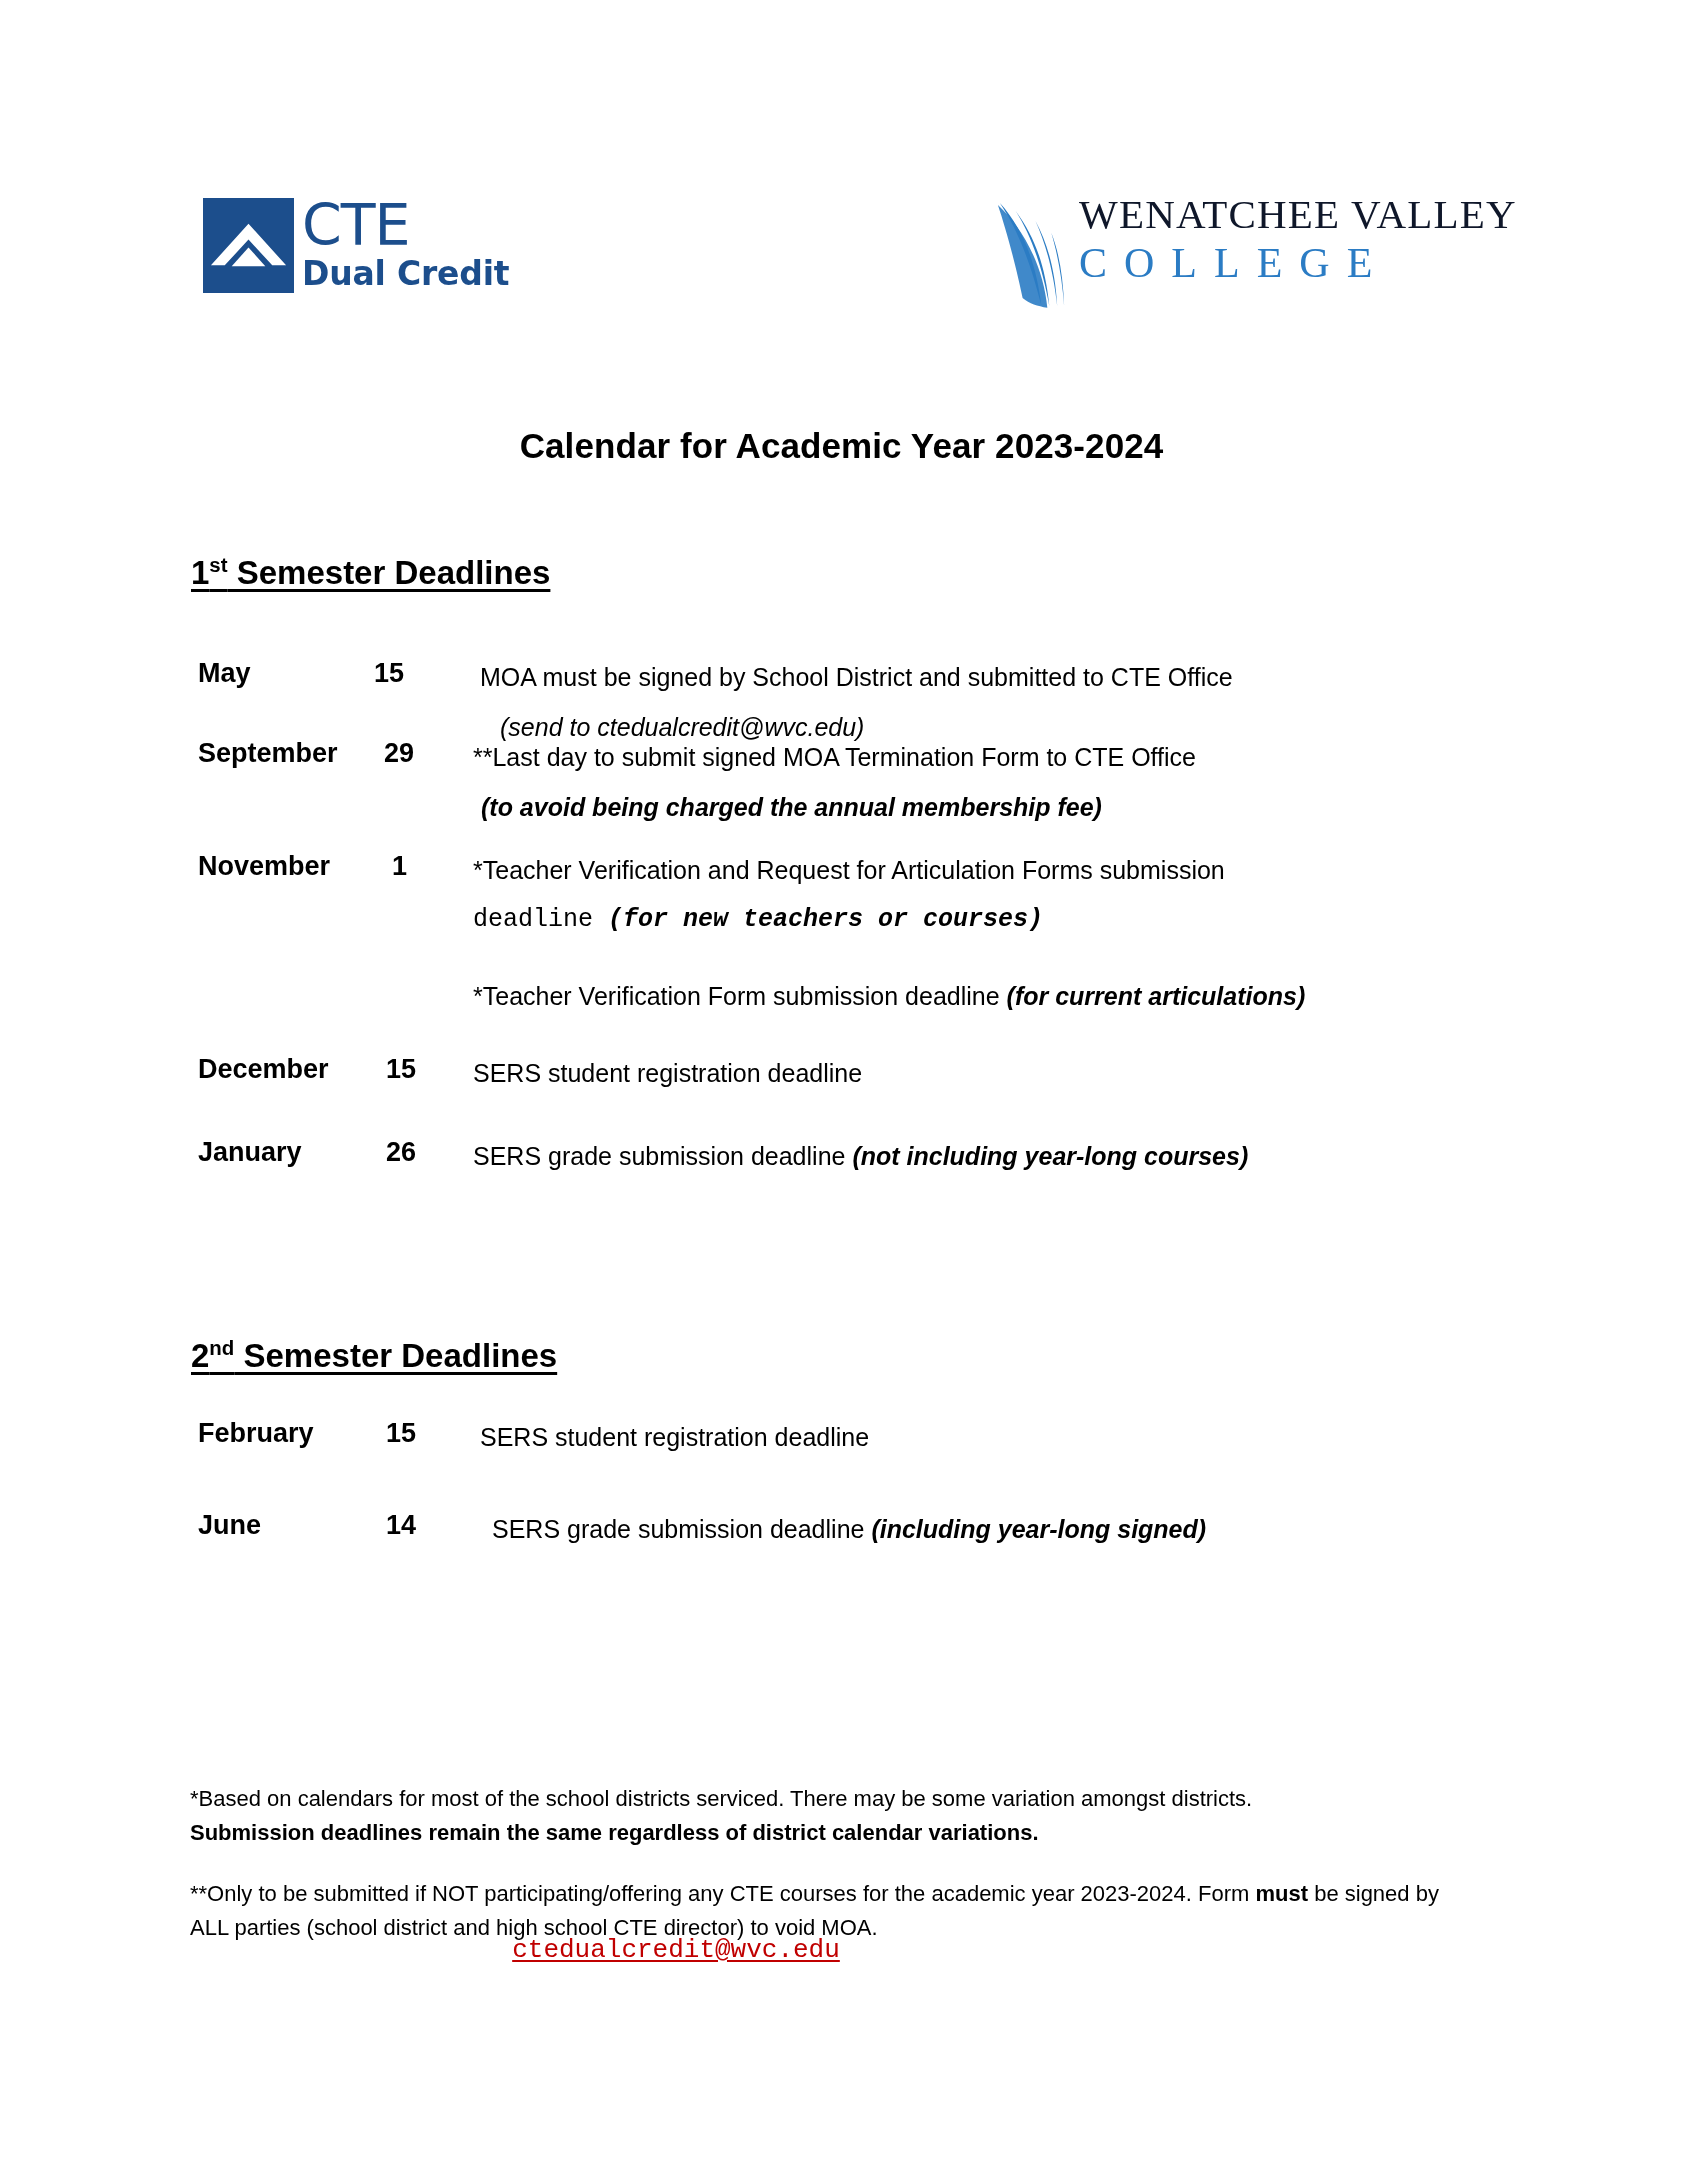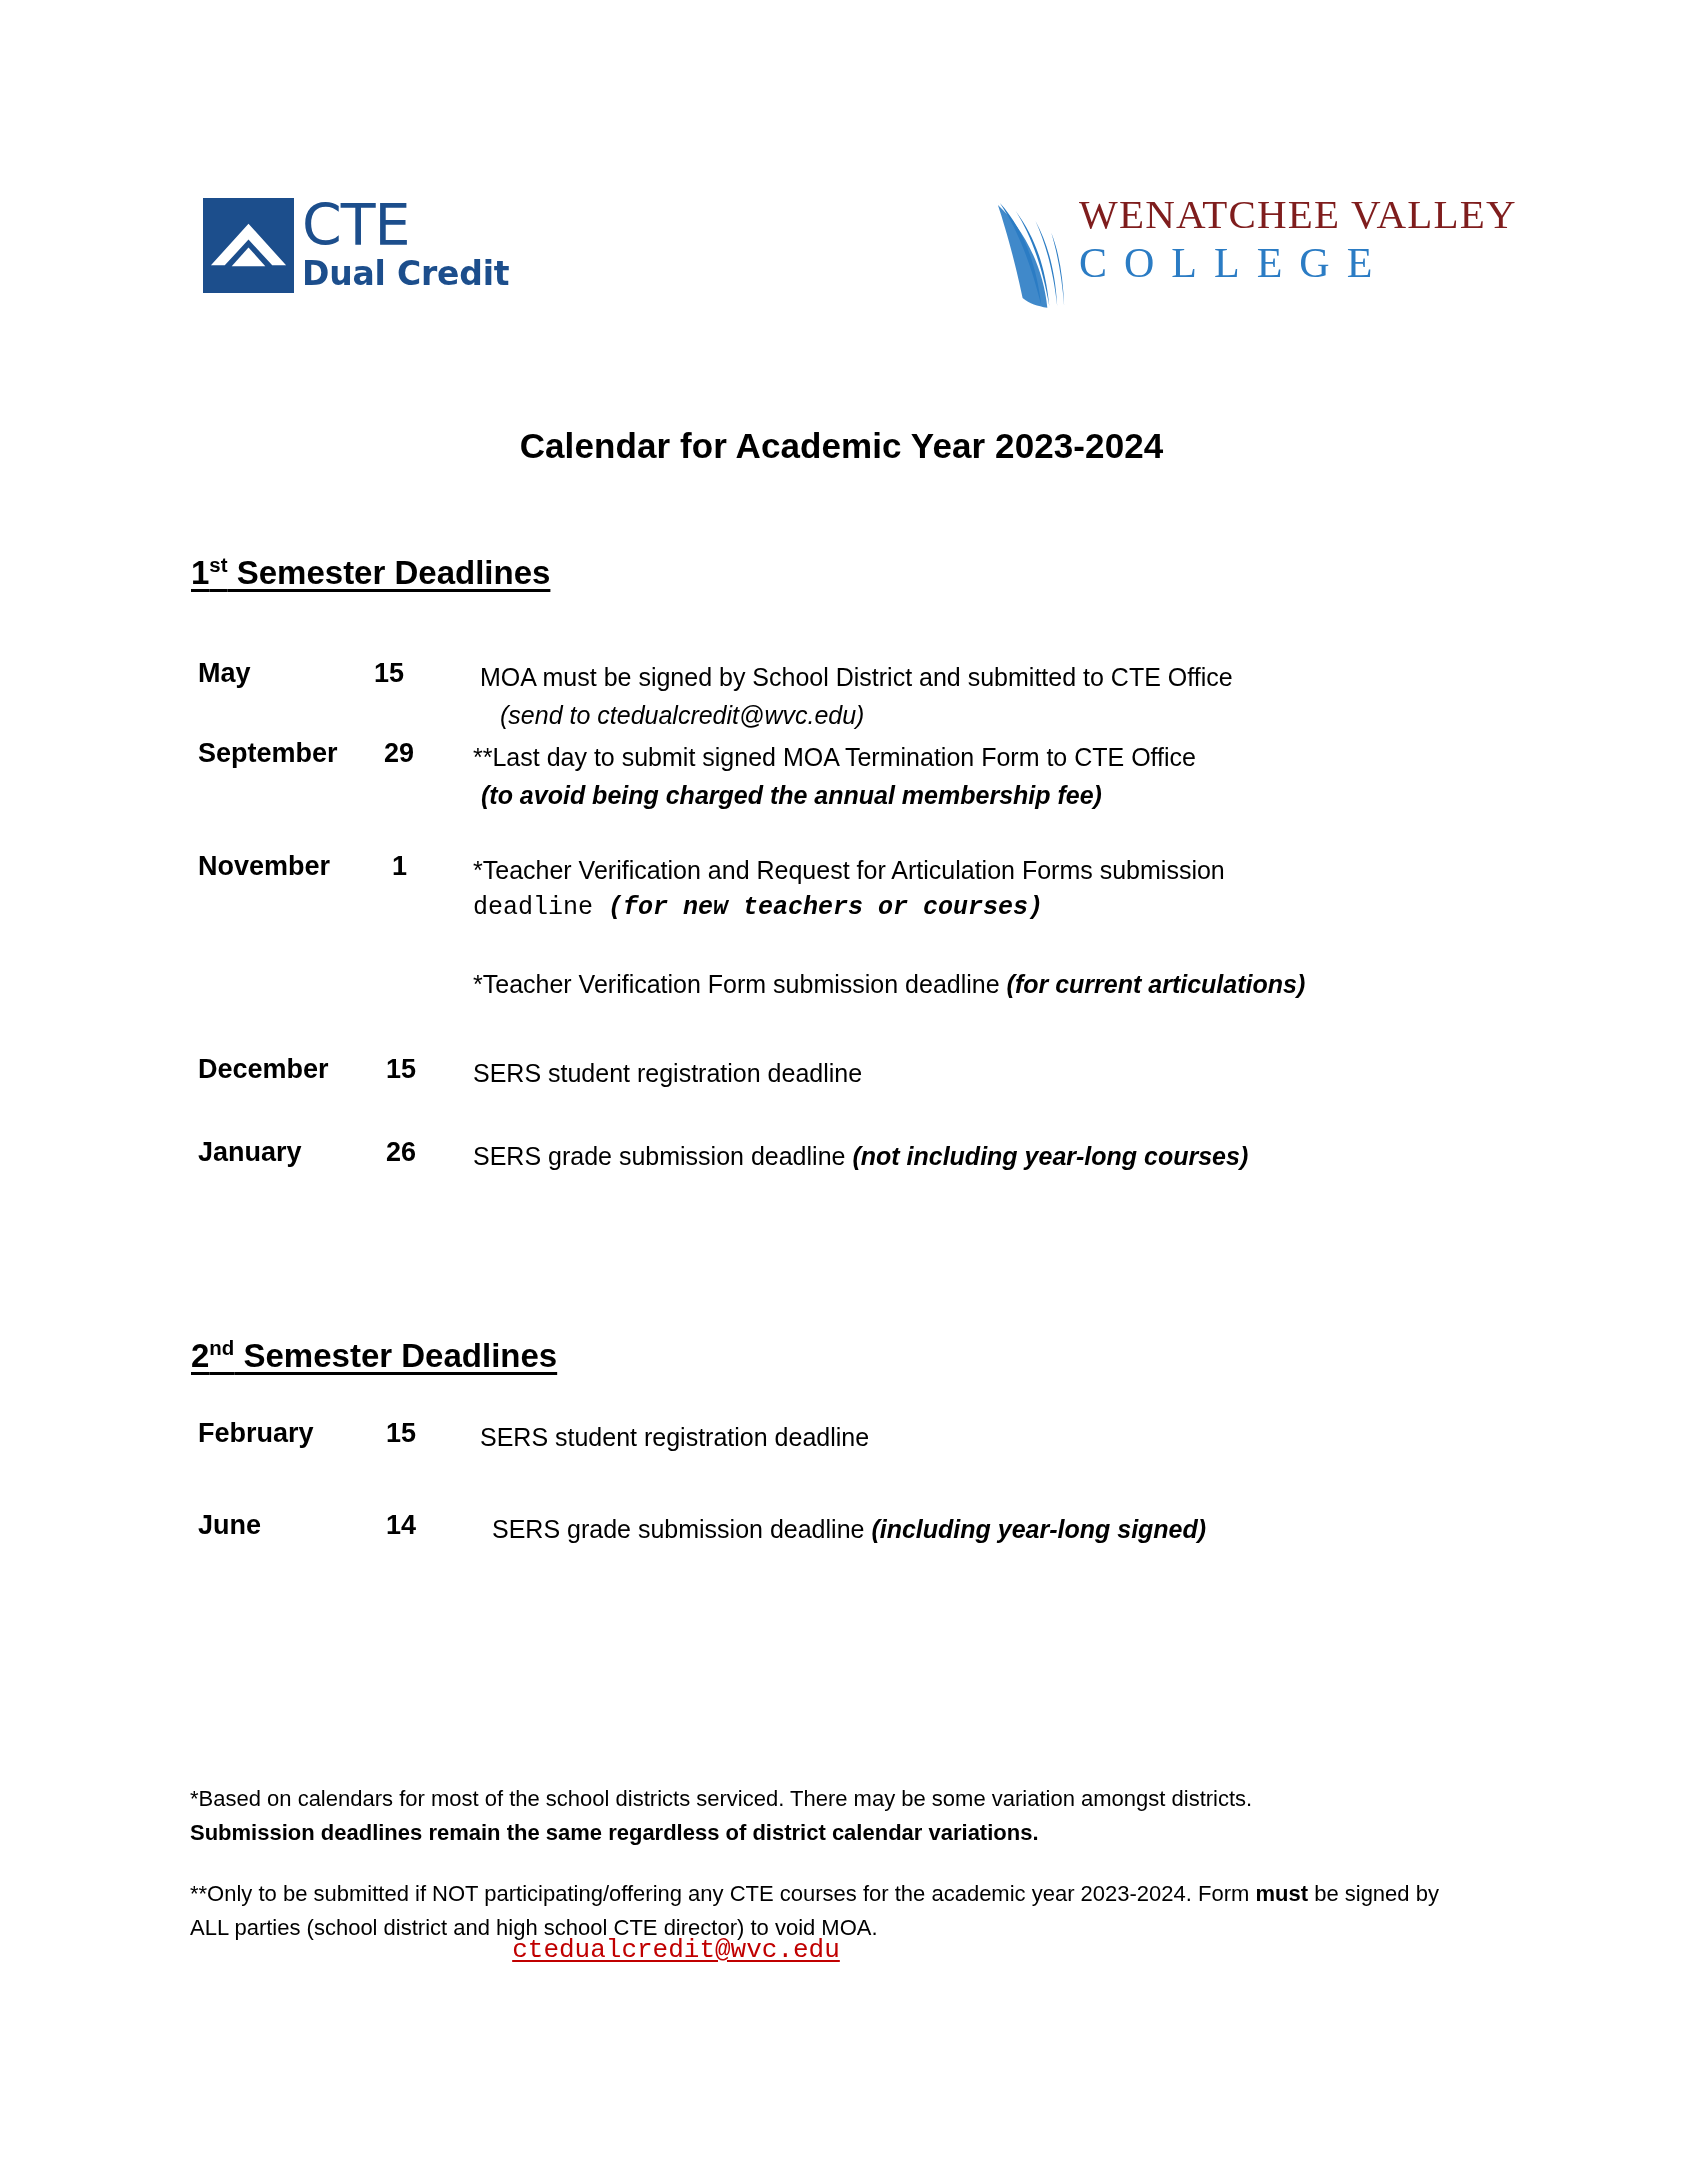--- a/index.html
+++ b/index.html
@@ -81,21 +81,21 @@
   .wvc-mark { flex: 0 0 auto; margin-top: 4px; }
   .wvc-text {
     margin-left: 4px;
     display: flex;
     flex-direction: column;
   }
   .wvc-name {
     font-family: "Liberation Serif", serif;
     font-size: 41px;
     line-height: 46px;
-    color: #7f1d1d;
+    color: #0f172a;
     letter-spacing: 1.2px;
     white-space: nowrap;
   }
   .wvc-college {
     font-family: "Liberation Serif", serif;
     font-size: 42px;
     line-height: 48px;
     color: #2b7cc4;
     letter-spacing: 17px;
     white-space: nowrap;
@@ -156,21 +156,21 @@
   }
   .desc {
     position: absolute;
     top: 0;
     font-size: 25px;
     line-height: 38px;
     color: #000;
   }
   .desc .i    { font-style: italic; }
   .desc .bi   { font-weight: bold; font-style: italic; }
-  .desc .indent { display: block; padding-left: 20px; }
+  .desc .indent { display: block; padding-left: 20px; margin-top: 12px; }
 
   
   .footnotes {
     position: absolute;
     left: 190px;
     width: 1257px;
     font-size: 22px;
     line-height: 34px;
   }
   #fn1 { top: 1782px; }

